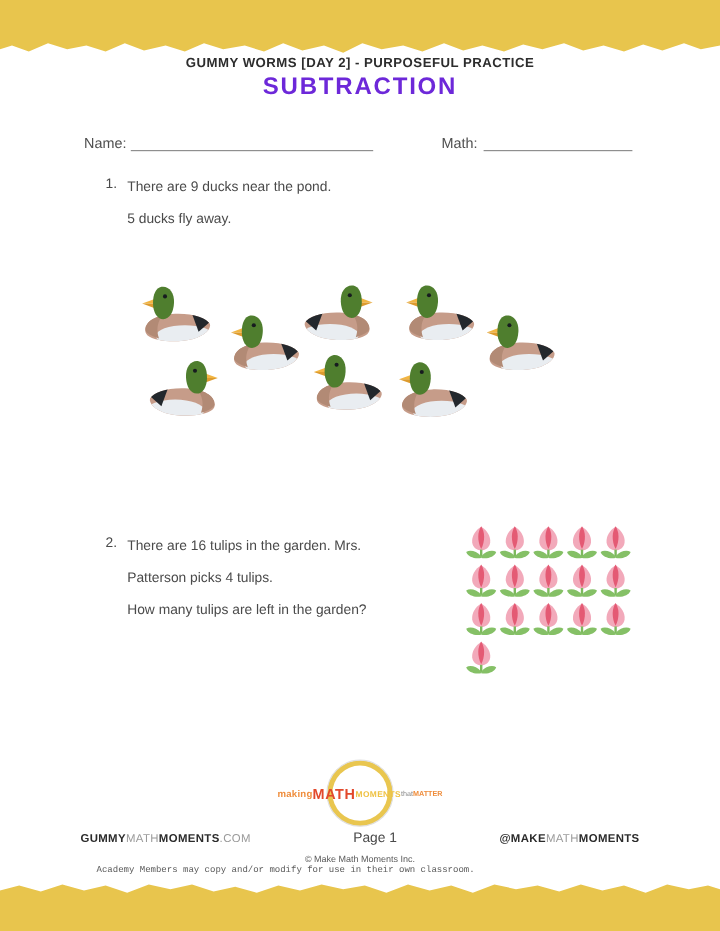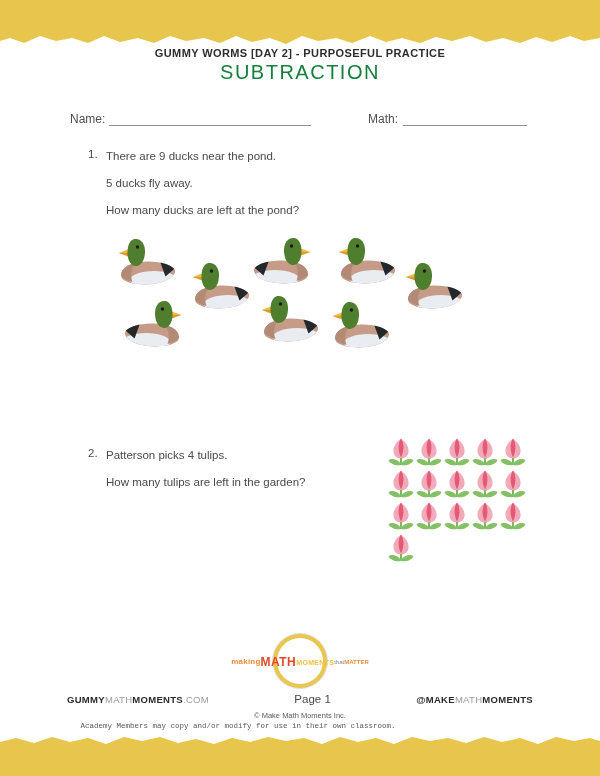--- a/index.html
+++ b/index.html
@@ -10,21 +10,21 @@
     background:#ffffff; overflow:hidden;
   }
   .brush-top { position:absolute; top:0; left:0; width:600px; height:50px; }
   .brush-bottom { position:absolute; bottom:0; left:0; width:600px; height:44px; }
   .kicker {
     position:absolute; top:47px; left:0; width:600px; text-align:center;
     font-size:11px; font-weight:bold; letter-spacing:0.4px; color:#2d2d2d;
   }
   .title {
     position:absolute; top:61px; left:0; width:600px; text-align:center;
-    font-size:20px; font-weight:normal; letter-spacing:1.5px; color:#15803d;
+    font-size:20px; font-weight:bold; letter-spacing:1.5px; color:#6d28d9;
   }
   .field-label { position:absolute; font-size:12px; color:#4f4f4f; }
   .name-label { left:70px; top:112px; }
   .date-label { left:368px; top:112px; }
   .fill-line { position:absolute; height:15px; border-bottom:1px solid #8f8f8f; }
   .name-line { left:109px; top:111px; width:202px; }
   .date-line { left:403px; top:111px; width:124px; }
   .problem-number { position:absolute; font-size:11.5px; color:#4a4a4a; }
   .problem-lines { position:absolute; font-size:11.5px; color:#4a4a4a; }
   .problem-lines p { line-height:27px; height:27px; }
@@ -87,21 +87,20 @@
 
   <span class="field-label name-label">Name:</span>
   <span class="fill-line name-line"></span>
   <span class="field-label date-label">Math:</span>
   <span class="fill-line date-line"></span>
 
   <div class="problem-number p1-num">1.</div>
   <div class="problem-lines p1-lines">
     <p>There are 9 ducks near the pond.</p>
     <p>5 ducks fly away.</p>
-    <p>How many ducks are left at the pond?</p>
   </div>
 
   <div class="ducks-layer">
       <div class="duck" style="left: 117px; top: 237px;"><svg width="62" height="50" viewBox="0 0 124 100">
           <defs>
             <clipPath id="duckclip0">
               <path d="M8,76 C8,62 26,50 58,49 C88,48 110,56 116,66 C118,74 108,85 88,91 C60,98 24,95 12,85 C9,82 8,79 8,76 Z"></path>
             </clipPath>
           </defs>
           <path d="M8,76 C8,62 26,50 58,49 C88,48 110,56 116,66 C118,74 108,85 88,91 C60,98 24,95 12,85 C9,82 8,79 8,76 Z" fill="#c69c89"></path>
@@ -231,20 +230,21 @@
           </g>
           <polygon points="3,32 25,24 25,32" fill="#f2b542"></polygon>
           <polygon points="3,32 25,32 25,40" fill="#dd9b2e"></polygon>
           <path d="M35,4 C47,2 57,13 56,31 C55,47 49,57 38,58 C28,58 21,47 21,31 C21,16 26,6 35,4 Z" fill="#4f7e2e"></path>
           <circle cx="41" cy="20" r="3.4" fill="#171b1f"></circle>
         </svg></div>
     </div>
 
   <div class="problem-number p2-num">2.</div>
   <div class="problem-lines p2-lines">
+    <p>There are 16 tulips in the garden. Mrs.</p>
     <p>Patterson picks 4 tulips.</p>
     <p>How many tulips are left in the garden?</p>
   </div>
 
   <div class="tulips-grid">
       <div class="tulip"><svg width="28" height="32" viewBox="0 0 56 64">
           <path d="M28,4 C18,10 12,20 13,30 C14,38 20,43 28,43 C36,43 42,38 43,30 C44,20 38,10 28,4 Z" fill="#f2a9ba"></path>
           <path d="M28,3 C22,12 21,27 28,41 C35,27 34,12 28,3 Z" fill="#e45a74"></path>
           <rect x="26" y="42" width="4" height="12" fill="#7cb95c"></rect>
           <path d="M28,53 C20,44 9,42 3,46 C6,54 17,58 28,56 Z" fill="#85c066"></path>

